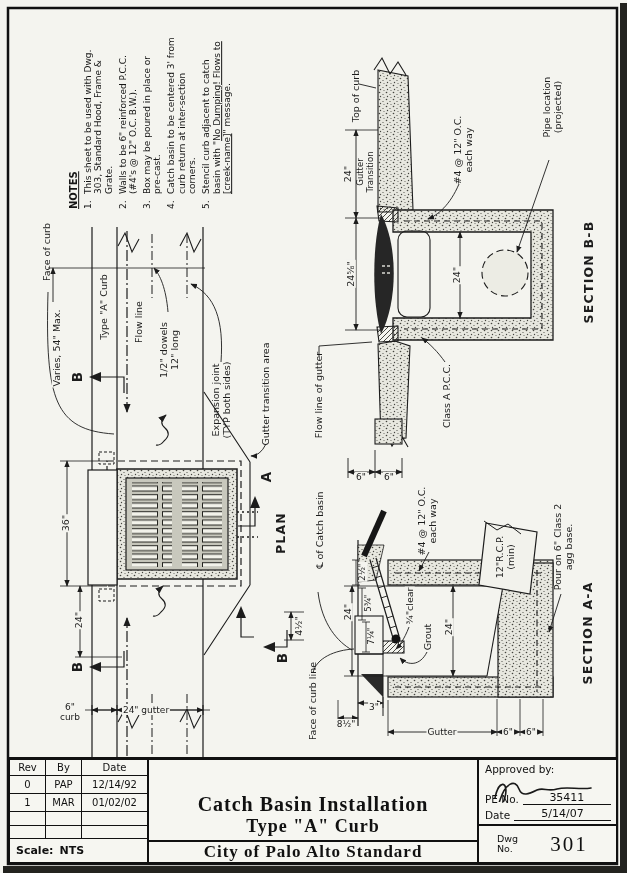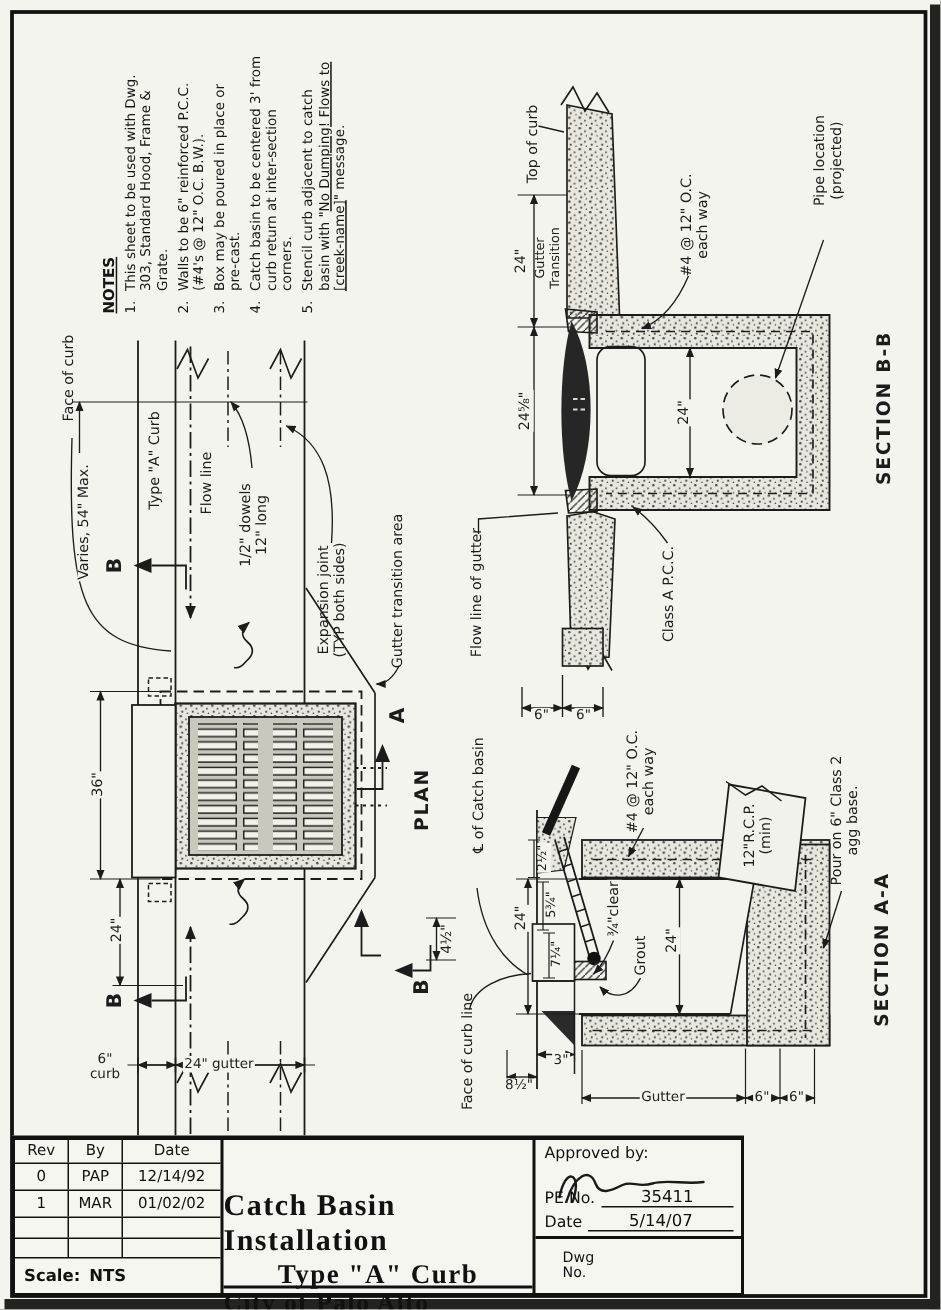--- a/index.html
+++ b/index.html
@@ -17,21 +17,21 @@
   .bg { background:#f4f4ef; padding:0 1px; }
   .sm { font-size:8.5px; }
   .notes { position:absolute; left:152px; top:123px; width:172px;
            transform:translate(-50%,-50%) rotate(-90deg);
            font-size:9px; color:#161616; line-height:1.18; }
   .notes-h { font-weight:bold; text-decoration:underline; font-size:10px; margin-bottom:3px; }
   .note { display:flex; gap:4px; margin-bottom:3px; }
   .note .n { width:11px; flex:none; }
   .uline { text-decoration:underline; }
   
-  .tb { position:absolute; left:8px; top:757px; width:488px; height:107px; z-index:3;
+  .tb { position:absolute; left:8px; top:757px; width:610px; height:107px; z-index:3;
         box-sizing:border-box; border:2.5px solid #111; border-top-width:3px;
         display:flex; background:#f6f6f1; color:#111; }
   .tb * { box-sizing:border-box; }
   .tb-col1 { width:139px; border-right:2px solid #111; display:flex; flex-direction:column; }
   .tr { display:flex; border-bottom:1.5px solid #111; align-items:center; font-size:10px; }
   .tr .c1 { width:36px; text-align:center; border-right:1.5px solid #111; }
   .tr .c2 { width:36px; text-align:center; border-right:1.5px solid #111; }
   .tr .c3 { flex:1; text-align:center; }
   .tr.hd { height:16px; font-size:10px; }
   .tr.d1,.tr.d2 { height:18px; }
@@ -370,17 +370,18 @@
       <div class="fl dt">
         <span>Date</span>
         <span class="v">5/14/07</span>
       </div>
     </div>
     <div class="tb-dwg">
       <div class="dwg-lbl">
         <div>Dwg</div>
         <div>No.</div>
       </div>
+      <div class="dwg-no">301</div>
     </div>
   </div>
 </div>
 
 </div>
 
 </body></html>

